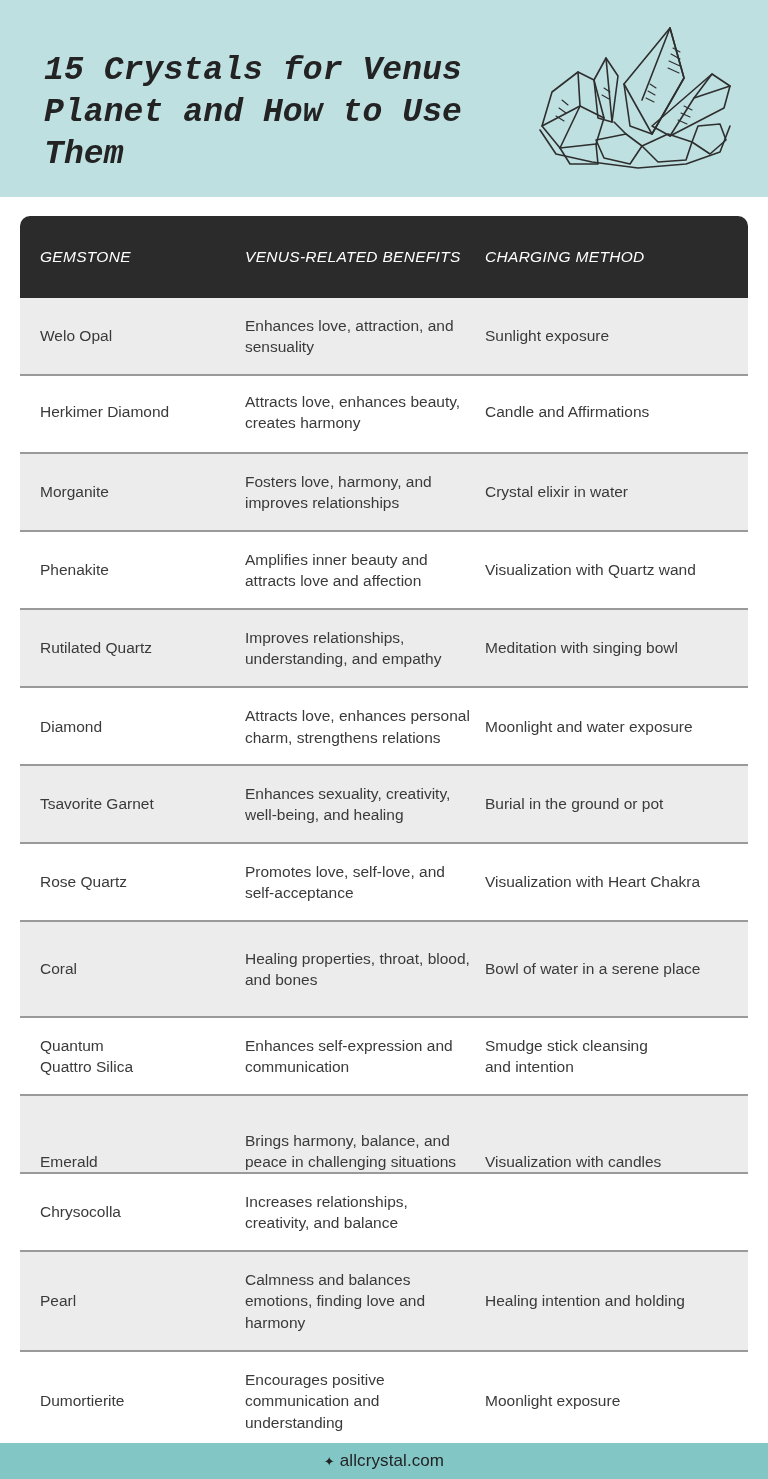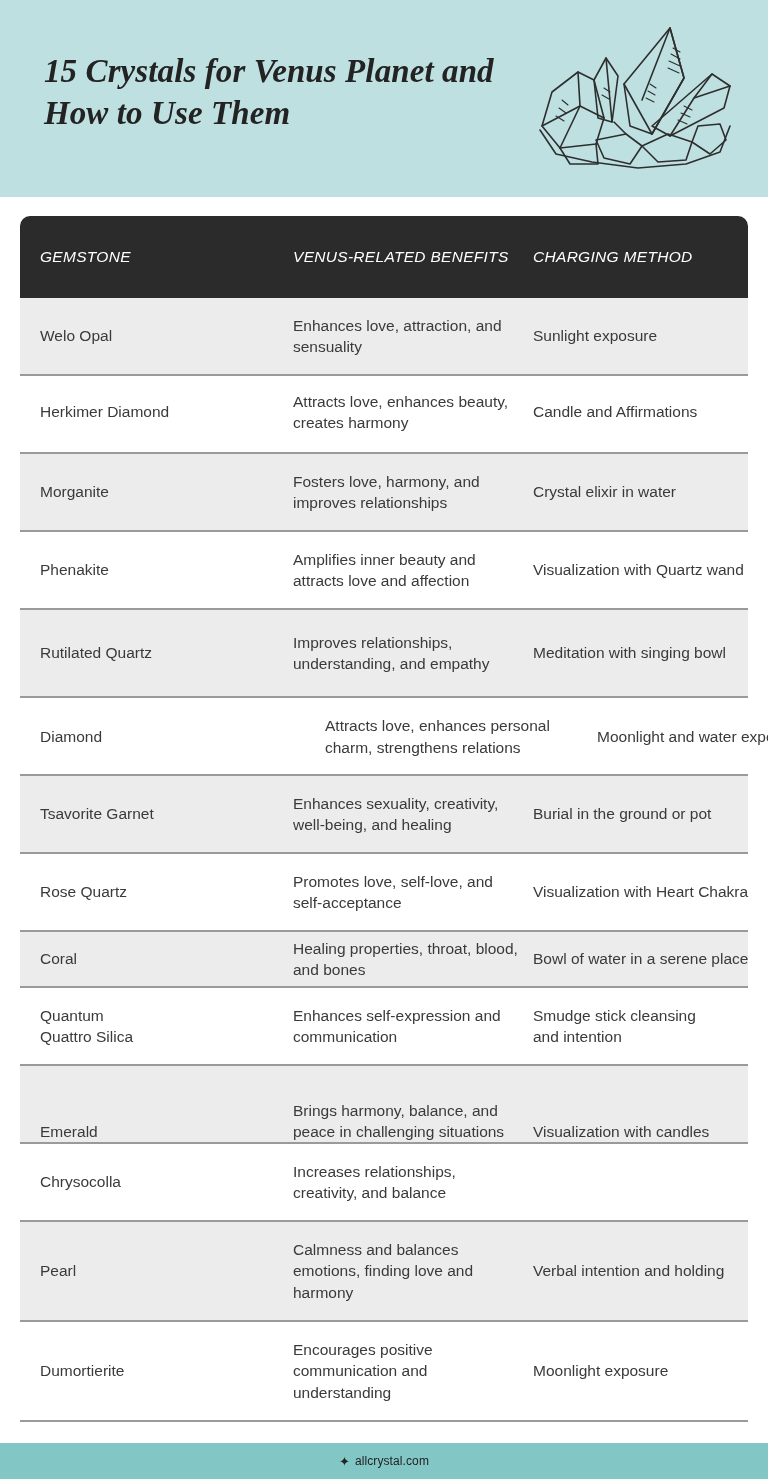--- a/index.html
+++ b/index.html
@@ -29,21 +29,21 @@
     background: #bfe0e1;
     box-sizing: border-box;
     overflow: hidden;
   }
   .banner-title {
     position: absolute;
     left: 44px;
     top: 50px;
     width: 470px;
     margin: 0;
-    font-family: Liberation Serif, serif;
+    font-family: Liberation Mono, monospace;
     font-style: italic;
     font-weight: bold;
     font-size: 33px;
     line-height: 1.28;
     letter-spacing: 0.1px;
     color: #232323;
   }
   .banner-art {
     position: absolute;
     right: 28px;
@@ -73,21 +73,21 @@
     color: #ffffff;
     font-size: 15.5px;
     line-height: 1.33;
     letter-spacing: 0.3px;
     font-weight: 400;
     box-sizing: border-box;
     padding-right: 10px;
     font-style: italic;
   }
   .col-gem   { width: 205px; flex: 0 0 205px; }
-  .col-ben   { width: 240px; flex: 0 0 240px; margin-left: 48px; }
+  .col-ben   { width: 240px; flex: 0 0 240px; }
   .col-chg   { width: 263px; flex: 0 0 263px; }
 
   .row {
     display: flex;
     align-items: center;
     box-sizing: border-box;
     padding: 0 0 0 20px;
     border-bottom: 2px solid #9a9a9a;
     background: #ffffff;
   }
@@ -117,21 +117,21 @@
     justify-content: center;
     gap: 5px;
   }
   .footer-mark {
     font-size: 13px;
     color: #232323;
     line-height: 1;
     transform: translateY(-0.5px);
   }
   .footer-text {
-    font-size: 12px;
+    font-size: 17px;
     color: #232323;
     letter-spacing: 0.1px;
   }
 </style>
 </head>
 <body>
 
 <div class="page">
 
   <div class="banner">
@@ -192,41 +192,41 @@
         <div class="row alt" style="height: 78px; padding-top: 0px; padding-bottom: 0px;">
           <div class="cell gem col-gem">Morganite</div>
           <div class="cell ben col-ben">Fosters love, harmony, and improves relationships</div>
           <div class="cell chg col-chg">Crystal elixir in water</div>
         </div>
         <div class="row" style="height: 78px; padding-top: 0px; padding-bottom: 0px;">
           <div class="cell gem col-gem">Phenakite</div>
           <div class="cell ben col-ben">Amplifies inner beauty and attracts love and affection</div>
           <div class="cell chg col-chg">Visualization with Quartz wand</div>
         </div>
-        <div class="row alt" style="height: 88px; padding-top: 0px; padding-bottom: 0px;">
+        <div class="row alt" style="height: 78px; padding-top: 0px; padding-bottom: 0px;">
           <div class="cell gem col-gem">Rutilated Quartz</div>
           <div class="cell ben col-ben">Improves relationships, understanding, and empathy</div>
           <div class="cell chg col-chg">Meditation with singing bowl</div>
         </div>
-        <div class="row" style="height: 78px; padding-top: 1px; padding-bottom: 0px; gap: 32px;">
+        <div class="row" style="height: 78px; padding-top: 1px; padding-bottom: 0px;">
           <div class="cell gem col-gem">Diamond</div>
           <div class="cell ben col-ben">Attracts love, enhances personal charm, strengthens relations</div>
           <div class="cell chg col-chg">Moonlight and water exposure</div>
         </div>
         <div class="row alt" style="height: 78px; padding-top: 0px; padding-bottom: 0px;">
           <div class="cell gem col-gem">Tsavorite Garnet</div>
           <div class="cell ben col-ben">Enhances sexuality, creativity, well-being, and healing</div>
           <div class="cell chg col-chg">Burial in the ground or pot</div>
         </div>
         <div class="row" style="height: 78px; padding-top: 0px; padding-bottom: 0px;">
           <div class="cell gem col-gem">Rose Quartz</div>
           <div class="cell ben col-ben">Promotes love, self-love, and self-acceptance</div>
           <div class="cell chg col-chg">Visualization with Heart Chakra</div>
         </div>
-        <div class="row alt" style="height: 56px; padding-top: 0px; padding-bottom: 0px;">
+        <div class="row alt" style="height: 96px; padding-top: 0px; padding-bottom: 0px;">
           <div class="cell gem col-gem">Coral</div>
           <div class="cell ben col-ben">Healing properties, throat, blood, and bones</div>
           <div class="cell chg col-chg">Bowl of water in a serene place</div>
         </div>
         <div class="row" style="height: 78px; padding-top: 0px; padding-bottom: 0px;">
           <div class="cell gem col-gem">Quantum
 Quattro Silica</div>
           <div class="cell ben col-ben">Enhances self-expression and communication</div>
           <div class="cell chg col-chg">Smudge stick cleansing
 and intention</div>
@@ -236,21 +236,21 @@
           <div class="cell ben col-ben">Brings harmony, balance, and peace in challenging situations</div>
           <div class="cell chg col-chg">Visualization with candles</div>
         </div>
         <div class="row" style="height: 78px; padding-top: 0px; padding-bottom: 0px;">
           <div class="cell gem col-gem">Chrysocolla</div>
           <div class="cell ben col-ben">Increases relationships, creativity, and balance</div>
         </div>
         <div class="row alt" style="height: 100px; padding-top: 0px; padding-bottom: 0px;">
           <div class="cell gem col-gem">Pearl</div>
           <div class="cell ben col-ben">Calmness and balances emotions, finding love and harmony</div>
-          <div class="cell chg col-chg">Verbal intention and holding</div>
+          <div class="cell chg col-chg">Healing intention and holding</div>
         </div>
         <div class="row" style="height: 100px; padding-top: 0px; padding-bottom: 0px;">
           <div class="cell gem col-gem">Dumortierite</div>
           <div class="cell ben col-ben">Encourages positive communication and understanding</div>
           <div class="cell chg col-chg">Moonlight exposure</div>
         </div>
       </div>
   </div>
 
   <div class="footer">

